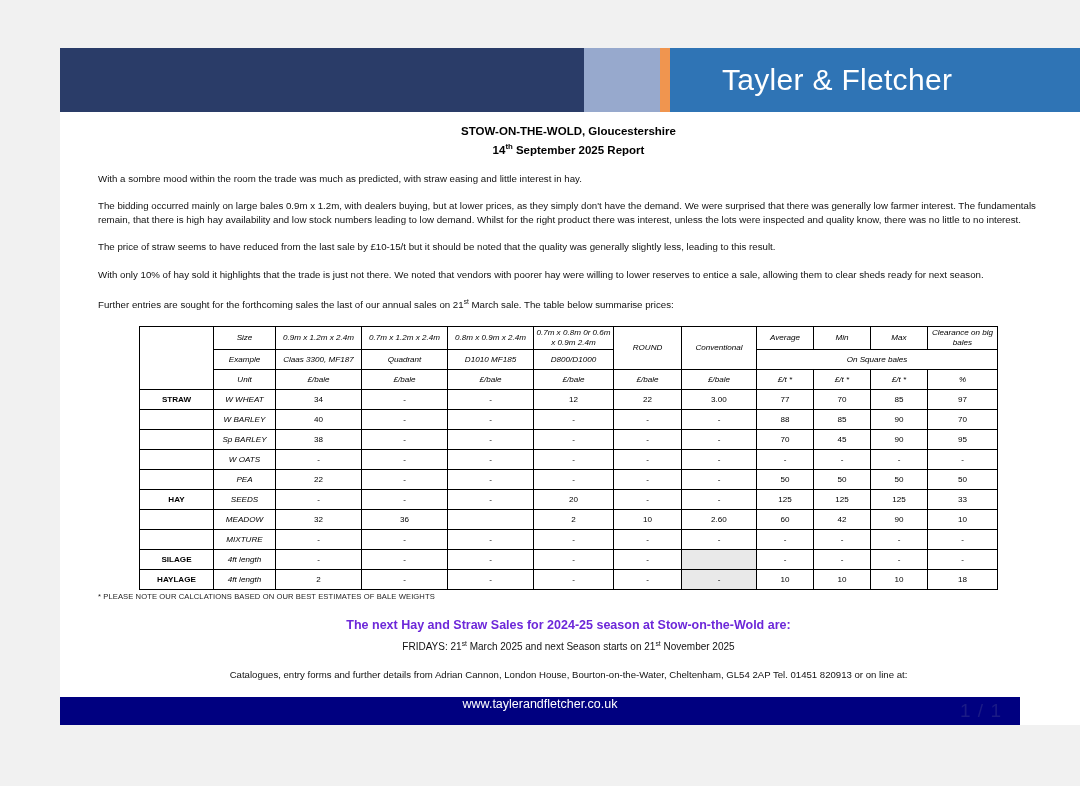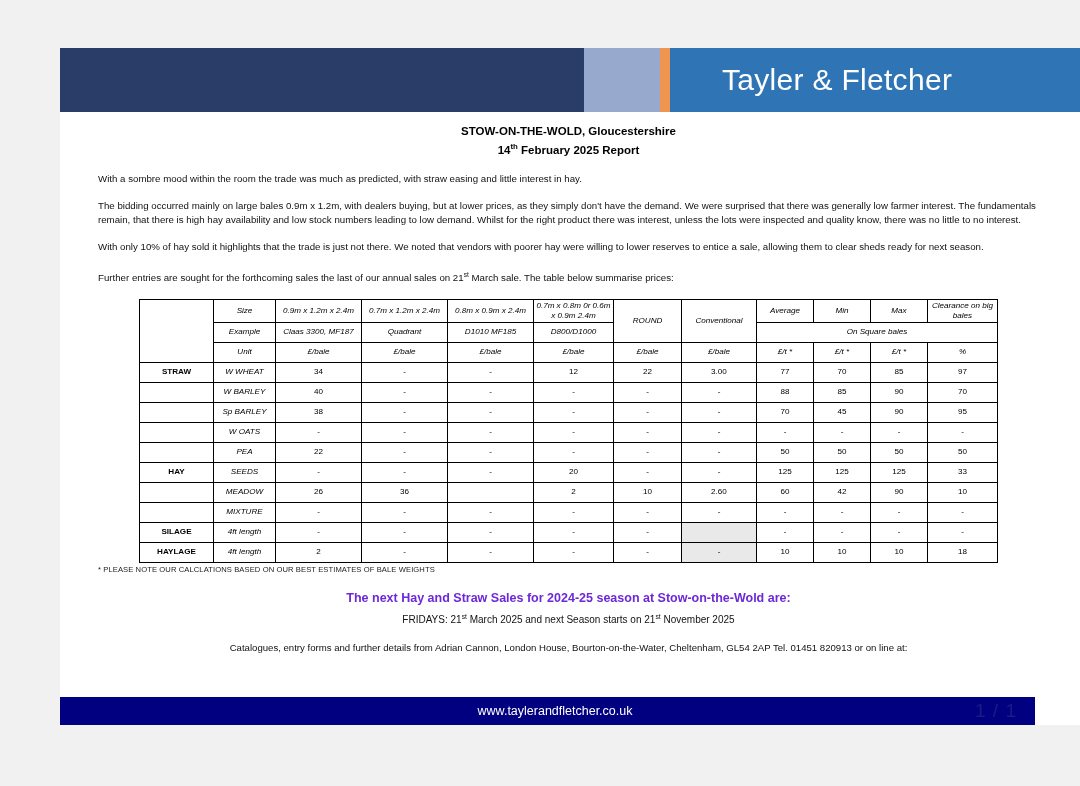--- a/index.html
+++ b/index.html
@@ -122,23 +122,21 @@
 
   
   .footer-bar {
     position: absolute;
     left: 0;
     bottom: 0;
     width: 960px;
     height: 28px;
     background: #000080;
     display: flex;
-    align-items: center;
     justify-content: center;
-    padding-left: 15px;
   }
   .footer-url {
     color: #ffffff;
     font-size: 12.5px;
   }
   .page-indicator {
     position: absolute;
     right: 18px;
     top: 50%;
     transform: translateY(-50%);
@@ -173,26 +171,27 @@
     <div class="brand-block-blue">
       <span class="brand-name">Tayler &amp; Fletcher</span>
     </div>
   </div>
 
   <div class="doc-body">
 
     <div class="title-block">
       <div class="title-line">STOW-ON-THE-WOLD, Gloucestershire</div>
       <div class="title-line">
-        <span>14</span><sup>th</sup><span> February 2025 Report</span>
+        <span>14</span><sup>th</sup><span> September 2025 Report</span>
       </div>
     </div>
 
     <div class="para">With a sombre mood within the room the trade was much as predicted, with straw easing and little interest in hay.</div>
     <div class="para">The bidding occurred mainly on large bales 0.9m x 1.2m, with dealers buying, but at lower prices, as they simply don't have the demand. We were surprised that there was generally low farmer interest. The fundamentals remain, that there is high hay availability and low stock numbers leading to low demand. Whilst for the right product there was interest, unless the lots were inspected and quality know, there was no little to no interest.</div>
+    <div class="para">The price of straw seems to have reduced from the last sale by £10-15/t but it should be noted that the quality was generally slightly less, leading to this result.</div>
     <div class="para">With only 10% of hay sold it highlights that the trade is just not there. We noted that vendors with poorer hay were willing to lower reserves to entice a sale, allowing them to clear sheds ready for next season.</div>
     <div class="para">
       <span>Further entries are sought for the forthcoming sales the last of our annual sales on 21</span><sup>st</sup><span> March sale. The table below summarise prices:</span>
     </div>
 
     <table class="price-table">
       <colgroup>
         <col class="c0">
           <col class="c1">
           <col class="c2">
@@ -322,21 +321,21 @@
             <td class="cell">-</td>
             <td class="cell">-</td>
             <td class="cell">125</td>
             <td class="cell">125</td>
             <td class="cell">125</td>
             <td class="cell">33</td>
           </tr>
           <tr>
             <td class="rowlabel"></td>
             <td class="subrow">MEADOW</td>
-            <td class="cell">26</td>
+            <td class="cell">32</td>
             <td class="cell">36</td>
             <td class="cell"></td>
             <td class="cell">2</td>
             <td class="cell">10</td>
             <td class="cell">2.60</td>
             <td class="cell">60</td>
             <td class="cell">42</td>
             <td class="cell">90</td>
             <td class="cell">10</td>
           </tr>

